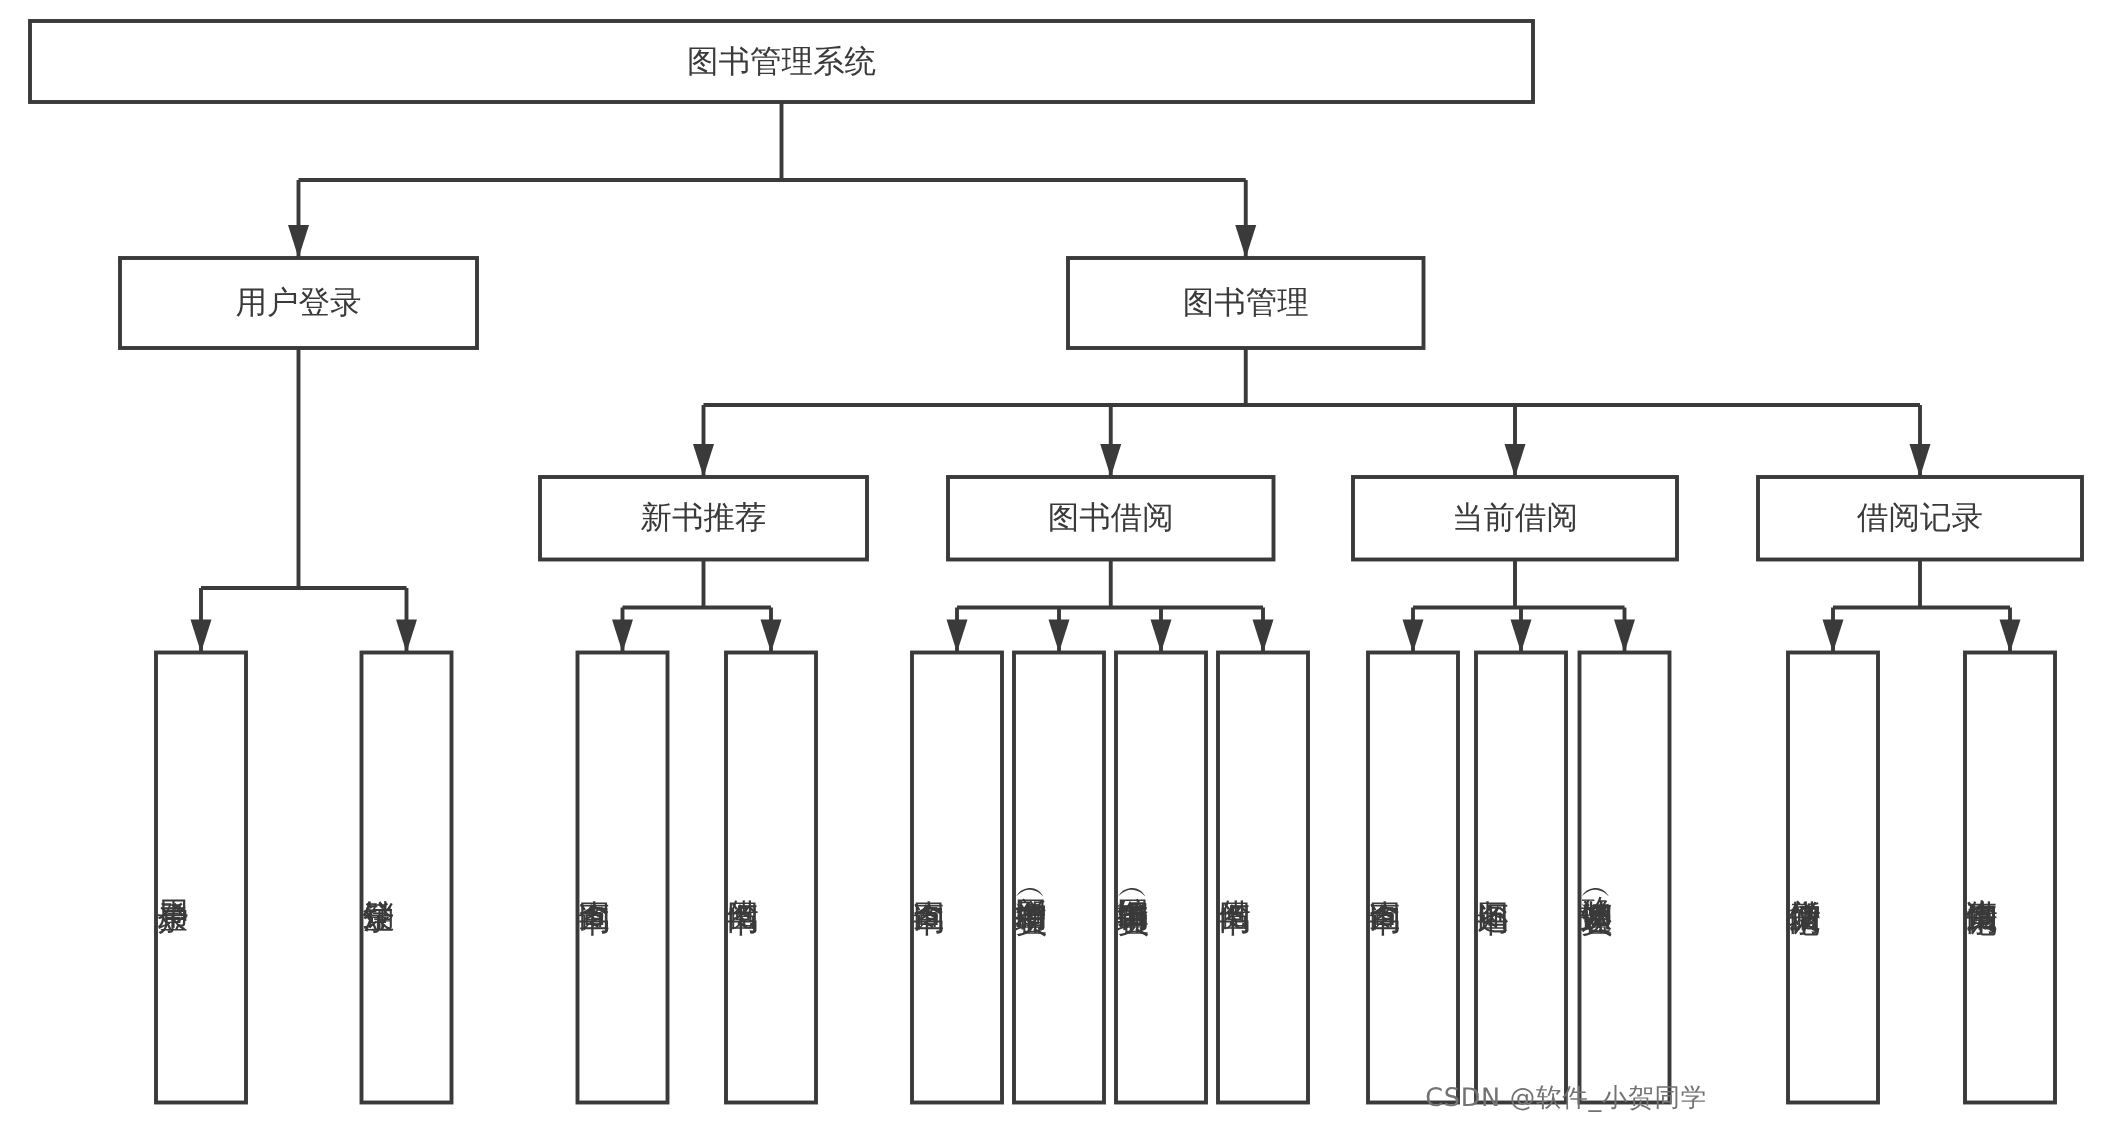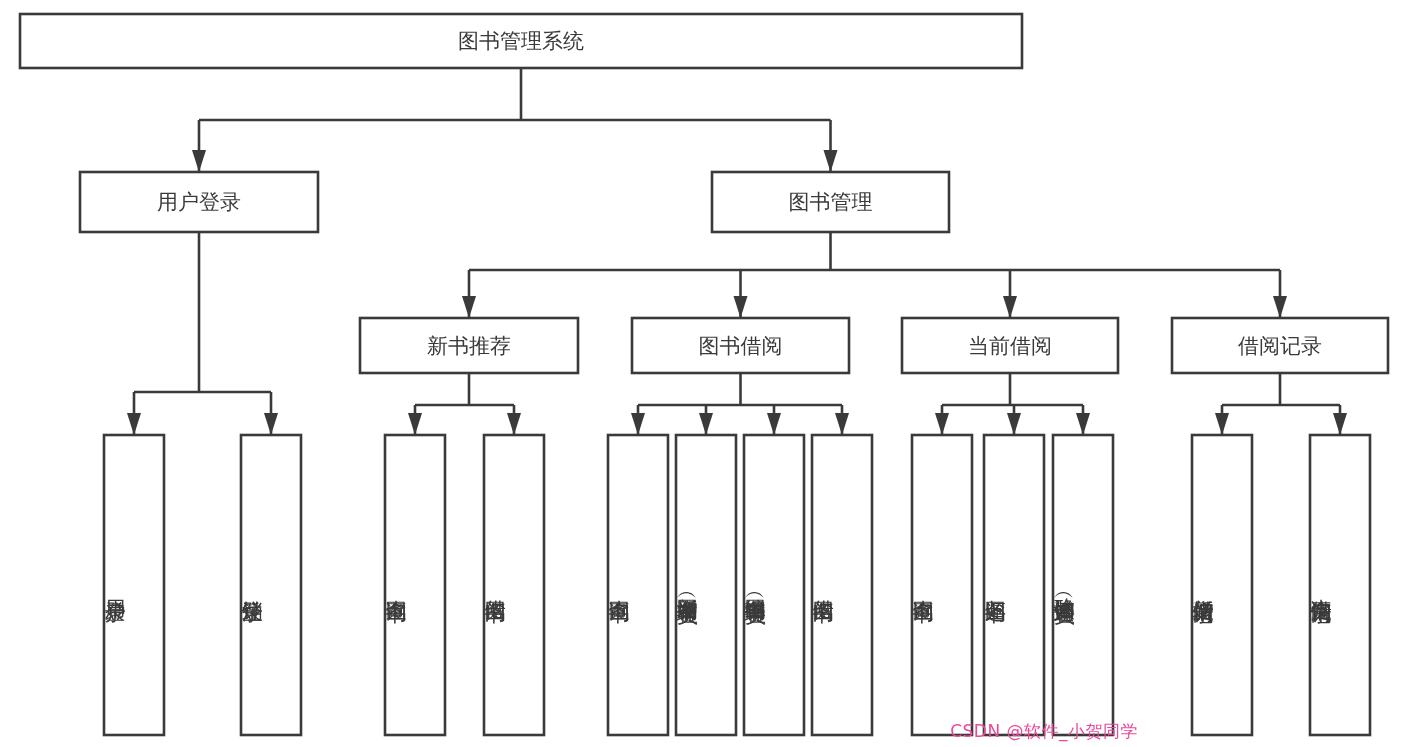--- a/index.html
+++ b/index.html
@@ -13,21 +13,21 @@
   .node-label{fill:#3a3a3a;font-size:21px;text-anchor:middle;
               dominant-baseline:middle;font-family:"DejaVu Sans","Liberation Sans",sans-serif;}
   .vtext-wrap{position:absolute;display:flex;flex-direction:column;
               align-items:center;justify-content:flex-end;
               writing-mode:vertical-rl;text-orientation:upright;
               line-height:1.06;letter-spacing:1px;
               font-size:21px;color:#3a3a3a;
               font-family:"DejaVu Sans","Liberation Sans",sans-serif;
               white-space:nowrap;overflow:hidden;}
   .watermark{position:absolute;right:6px;bottom:4px;
-             font-size:17px;color:#ec4899;letter-spacing:.5px;
+             font-size:17px;color:#737373;letter-spacing:.5px;
              font-family:"DejaVu Sans","Liberation Sans",sans-serif;
              pointer-events:none;margin-left:43px;}
 </style>
 </head>
 <body>
 
 <div id="diagram-root">
   <svg id="tree" viewBox="0 0 1405 747">
     <g id="connectors">
         <path d="M 521 68 L 521 120" class="conn"></path>

